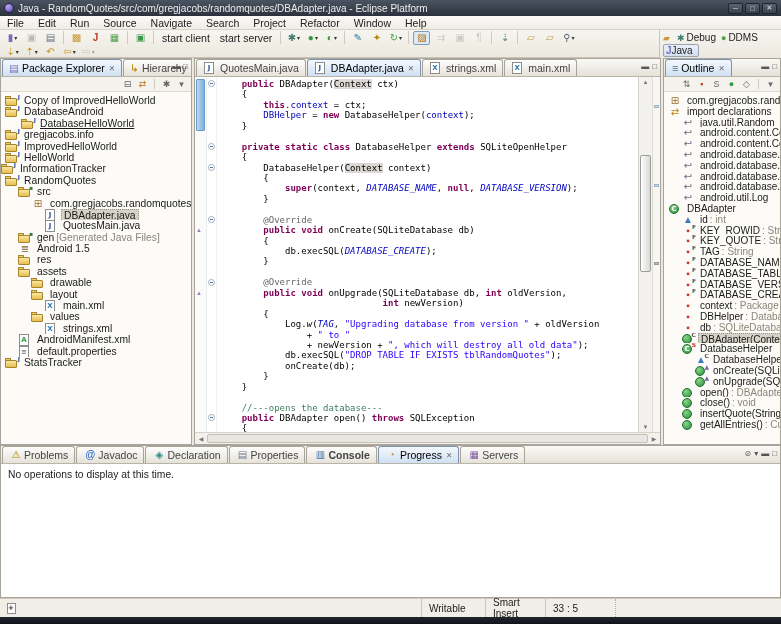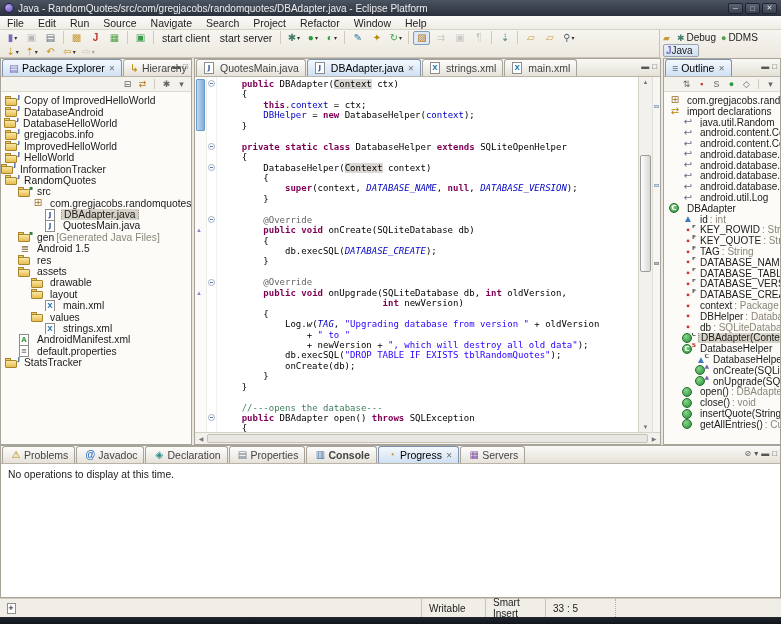--- a/index.html
+++ b/index.html
@@ -65,21 +65,21 @@
   .tab.active{background:linear-gradient(#f4f8fd,#cfe0f3);border-color:#7e93ad;color:#000}
   .tab .ticon{margin-right:3px}
   .tab .tclose{margin-left:4px;font-size:7.5px;color:#666}
   .cornerbtns{position:absolute;right:3px;top:3px;display:flex;gap:3px;font-size:8px;color:#555}
   .viewtoolbar{height:15px;flex:none;display:flex;align-items:center;justify-content:flex-end;gap:2px;
     padding:0 3px;background:#f4f2ec;border-bottom:1px solid #ddd9cd;font-size:9px;color:#666}
   .vtb{display:inline-flex;align-items:center;justify-content:center;min-width:13px;height:12px}
 
   
   .tree{flex:1;overflow:hidden;padding-top:3px;background:#fcfbf8}
-  .trow-item{display:flex;align-items:center;height:11.4px;white-space:nowrap;overflow:hidden;font-size:10.3px}
+  .trow-item{display:flex;align-items:flex-start;height:11.4px;white-space:nowrap;overflow:hidden;font-size:10.3px}
   .outline .trow-item{height:10.8px;font-size:10px}
   .trow-item .lbl{padding:0 2px}
   .trow-item.sel .lbl{background:#d6d2c8;border:1px dotted #9a958a}
   .suffix{color:#8b8678}
 
   
   .ico{position:relative;width:14px;height:12px;flex:none;margin-right:3px;display:inline-block}
   .ftab{position:absolute;left:0;top:1px;width:6px;height:3px;background:#eecb63;border:1px solid #a8842c;border-bottom:none;border-radius:1px 1px 0 0}
   .fbody{position:absolute;left:0;top:3px;width:12px;height:8px;background:linear-gradient(#f9e7a2,#e8bd52);border:1px solid #a8842c;border-radius:1px}
   .ffile{position:absolute;left:1px;top:0;width:10px;height:12px;background:#fff;border:1px solid #8d8d8d;
@@ -322,21 +322,21 @@
             <span class="lbl">Copy of ImprovedHelloWorld</span>
           </div>
           <div class="trow-item" style="padding-left: 4px;">
             <span class="ico">
               <span class="ftab"></span>
               <span class="fbody"></span>
               <span class="badge blue">J</span>
             </span>
             <span class="lbl">DatabaseAndroid</span>
           </div>
-          <div class="trow-item" style="padding-left: 3px;">
+          <div class="trow-item" style="padding-left: 20px; text-decoration: underline;">
             <span class="ico">
               <span class="ftab"></span>
               <span class="fbody"></span>
               <span class="badge blue">J</span>
             </span>
             <span class="lbl">DatabaseHelloWorld</span>
           </div>
           <div class="trow-item" style="padding-left: 4px;">
             <span class="ico">
               <span class="ftab"></span>

